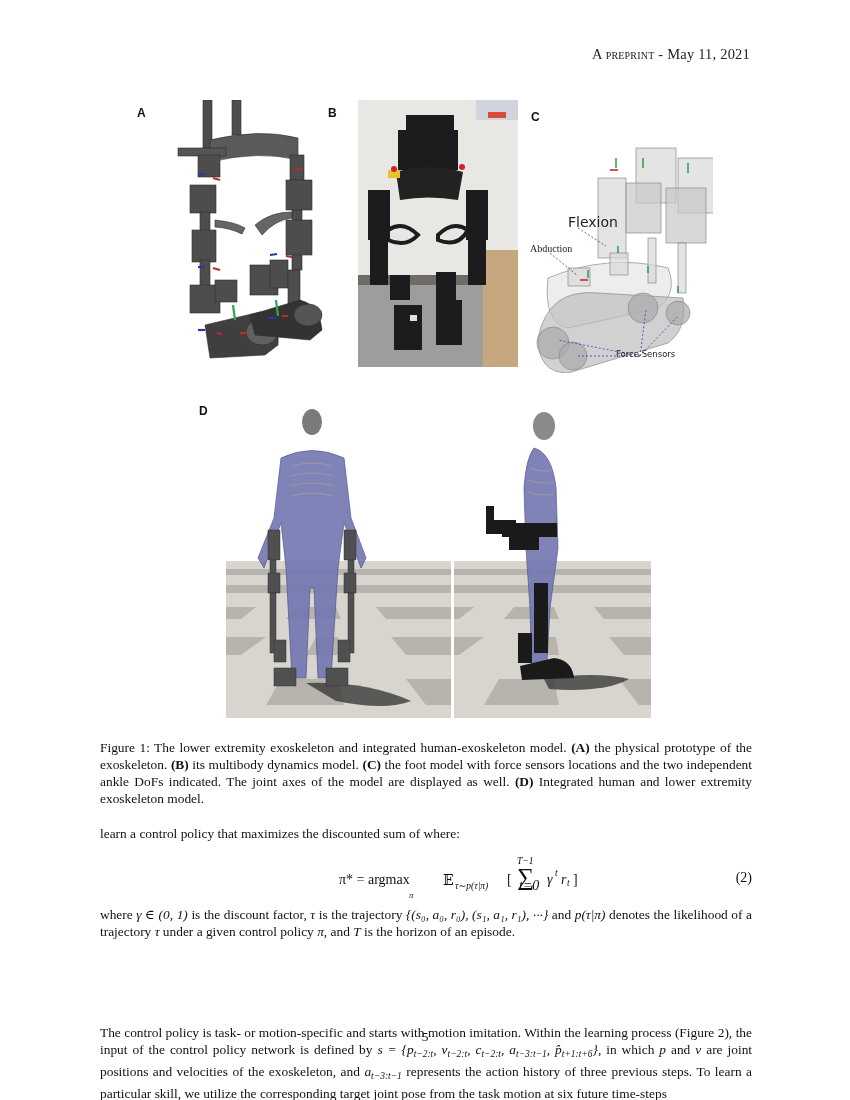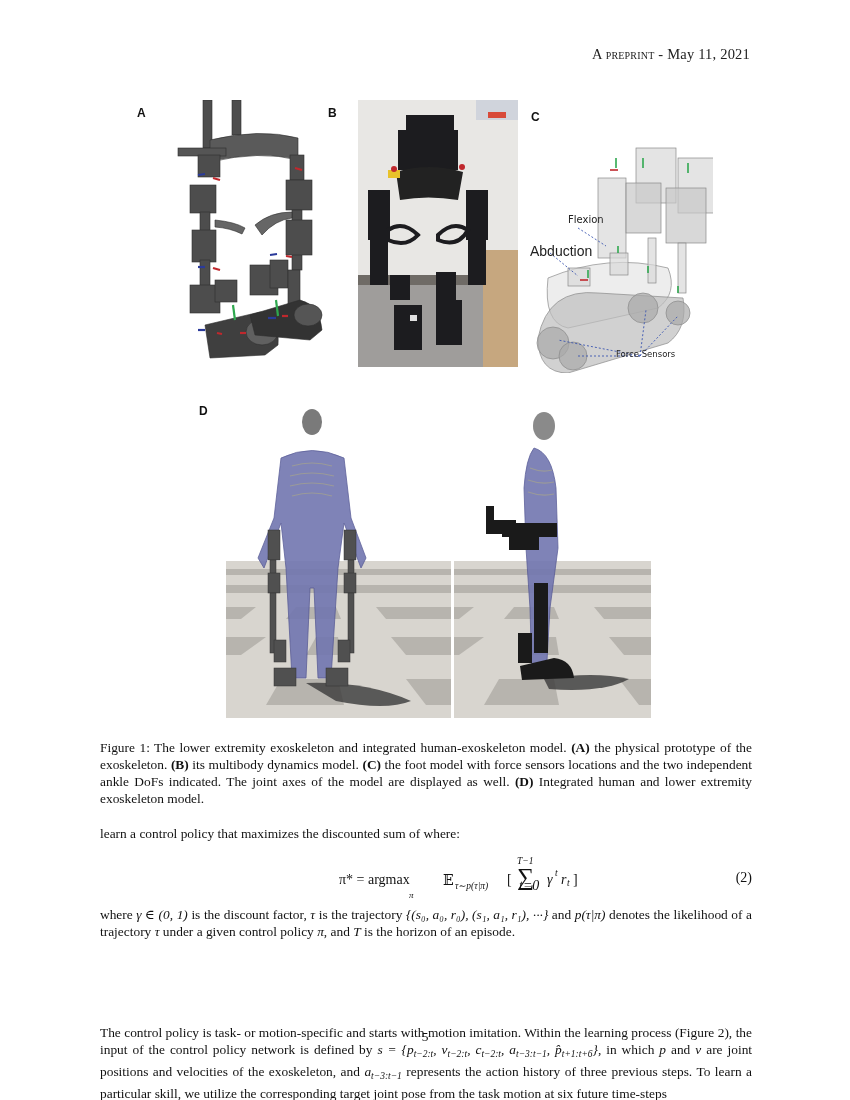--- a/index.html
+++ b/index.html
@@ -159,22 +159,22 @@
     </g>
     <g stroke="#3a55b0" stroke-width="0.9" stroke-dasharray="2,2" fill="none">
       <line x1="50" y1="100" x2="78" y2="118"></line>
       <line x1="22" y1="125" x2="50" y2="148"></line>
       <line x1="112" y1="228" x2="30" y2="212"></line>
       <line x1="112" y1="228" x2="50" y2="228"></line>
       <line x1="112" y1="228" x2="118" y2="182"></line>
       <line x1="112" y1="228" x2="150" y2="188"></line>
     </g>
   </svg>
-  <div class="abs" style="left:40px; top:86px; font-family:'DejaVu Sans',sans-serif; font-size:10px; color:#222;">Flexion</div>
-  <div class="abs" style="left:2px; top:115px; font-family:Liberation Sans, sans-serif; font-size:14px; color:#222;">Abduction</div>
+  <div class="abs" style="left:40px; top:86px; font-family:'DejaVu Sans',sans-serif; font-size:14px; color:#222;">Flexion</div>
+  <div class="abs" style="left:2px; top:115px; font-family:Liberation Serif, serif; font-size:10px; color:#222;">Abduction</div>
   <div class="abs" style="left:88px; top:221px; font-family:'DejaVu Sans',sans-serif; font-size:8.5px; color:#222;text-align:right;">Force Sensors</div>
 </div>
 
 <div class="abs panelD">
 
   <div class="floor" style="left:0; width:225px;">
     <svg width="225" height="157" viewBox="0 0 225 157">
       <rect width="225" height="157" fill="#d8d5cf"></rect>
       <g fill="#b7b4ae">
         <rect x="0" y="8" width="225" height="6"></rect>

